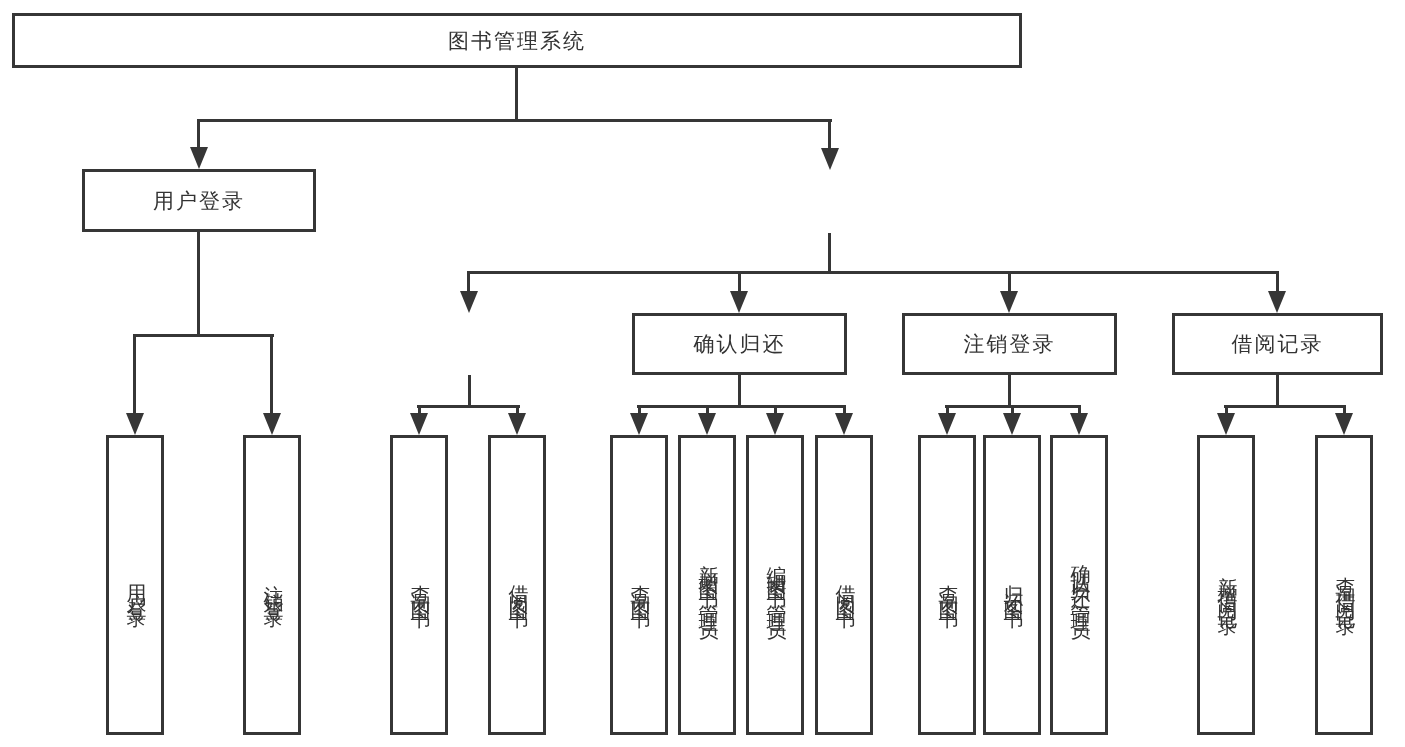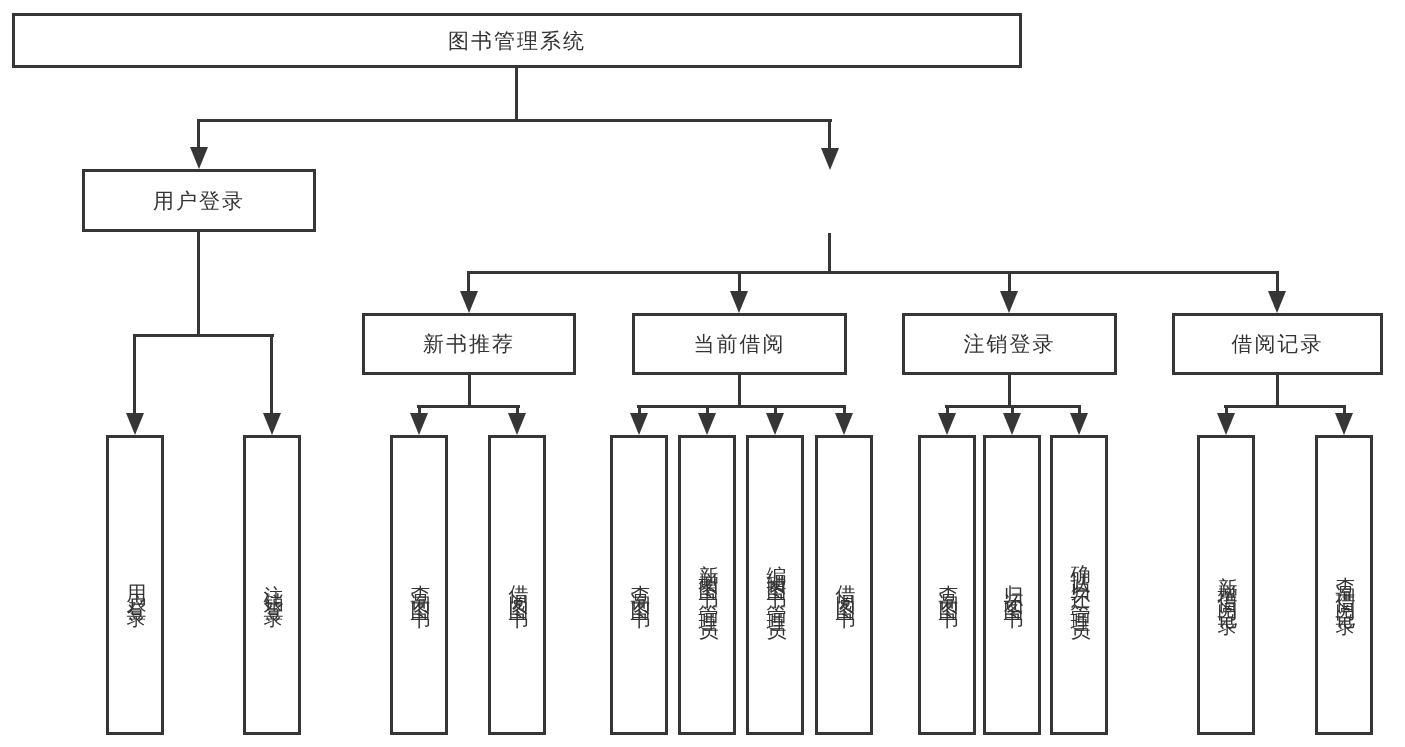--- a/index.html
+++ b/index.html
@@ -20,22 +20,21 @@
 </style>
 </head>
 <body>
 
 <div id="stage">
 
   <div class="n" style="left:12px;top:13px;width:1010px;height:55px;">图书管理系统</div>
 
   <div class="n" style="left:82px;top:169px;width:234px;height:63px;">用户登录</div>
 
-  <div class="n" style="left:362px;top:313px;width:214px;height:62px;">新书推荐</div>
-  <div class="n" style="left:632px;top:313px;width:215px;height:62px;">当前借阅</div>
+  <div class="n" style="left:632px;top:313px;width:215px;height:62px;">确认归还</div>
   <div class="n" style="left:902px;top:313px;width:215px;height:62px;">注销登录</div>
   <div class="n" style="left:1172px;top:313px;width:211px;height:62px;">借阅记录</div>
 
   <div class="n vt" style="left:106px;top:435px;width:58px;height:300px;">用户登录</div>
   <div class="n vt" style="left:243px;top:435px;width:58px;height:300px;">注销登录</div>
 
   <div class="n vt" style="left:390px;top:435px;width:58px;height:300px;">查询图书</div>
   <div class="n vt" style="left:488px;top:435px;width:58px;height:300px;">借阅图书</div>
 
   <div class="n vt" style="left:610px;top:435px;width:58px;height:300px;">查询图书</div>

